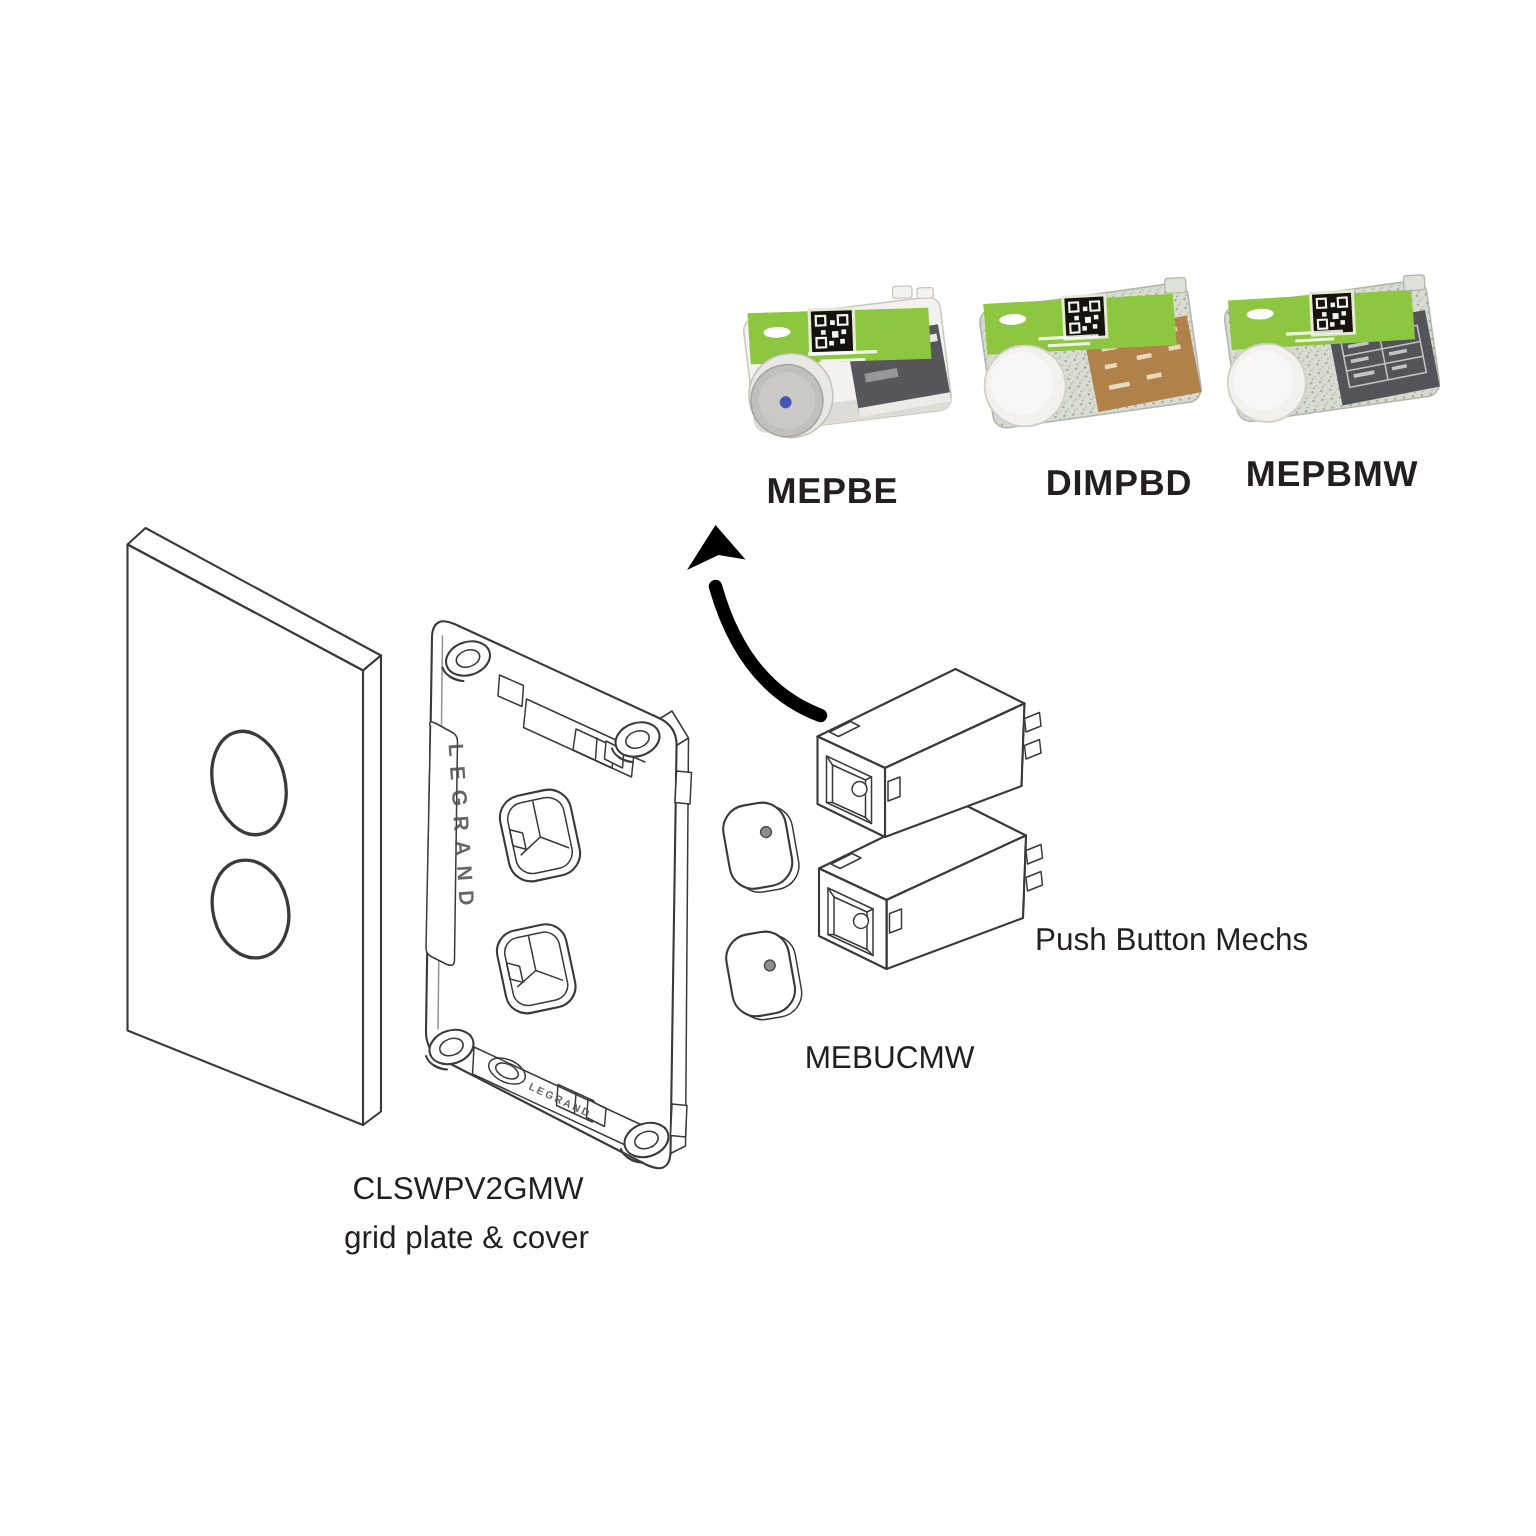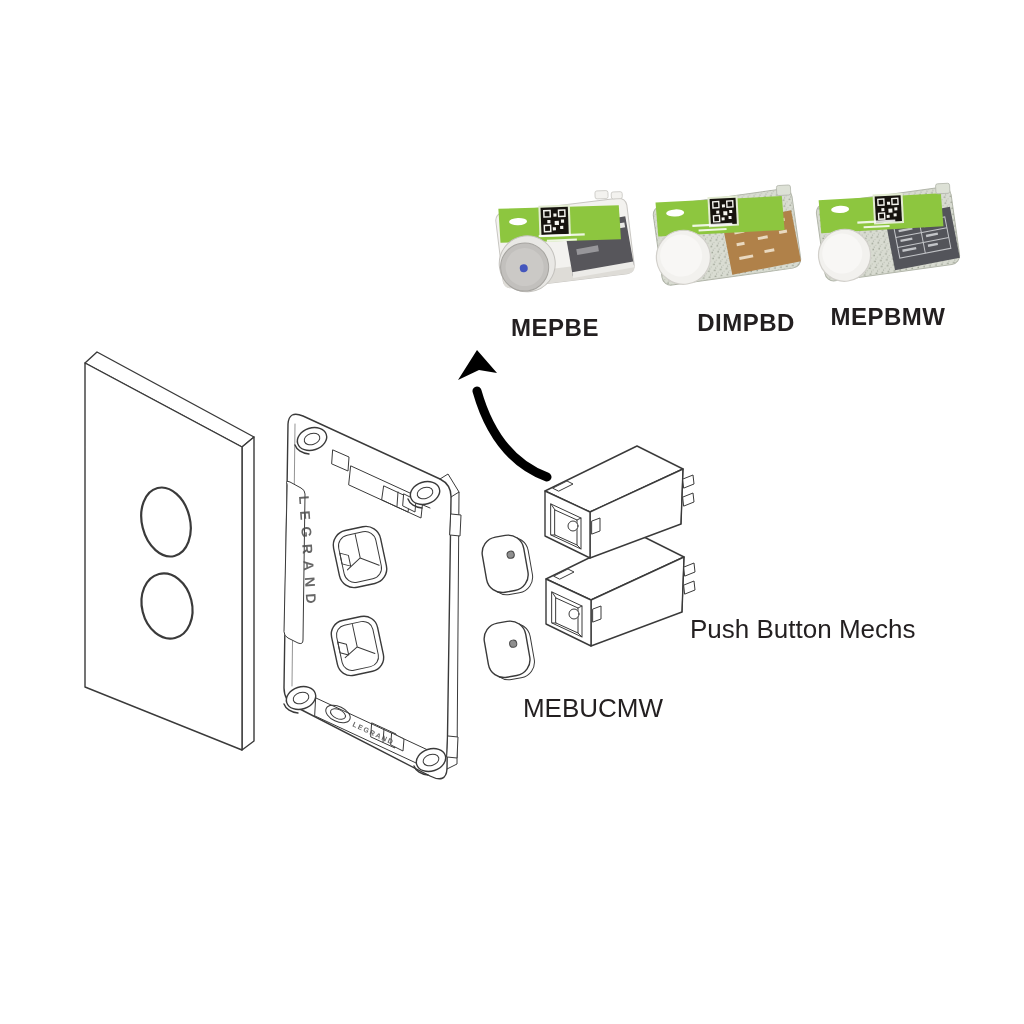--- a/index.html
+++ b/index.html
@@ -4,21 +4,21 @@
 <style>
   html,body{margin:0;padding:0;background:#fff;}
   .canvas{
     position:relative;width:1024px;height:1024px;background:#fff;overflow:hidden;
     font-family:"Liberation Sans","DejaVu Sans",sans-serif;
     color:var(--text,#231f20);
   }
   svg{position:absolute;left:0;top:0;}
   .lbl{position:absolute;white-space:nowrap;line-height:1.15;}
   .bold-label{font-weight:700;font-size:24px;transform:translateX(-50%);letter-spacing:.5px;}
-  .caption{font-size:26px;}
+  .caption{font-size:21px;}
   .centered{transform:translateX(-50%);text-align:right;}
   
   .ln{fill:none;stroke:var(--line-art,#3a3a3a);stroke-width:1.4;stroke-linejoin:round;stroke-linecap:round;}
   .fw{fill:#ffffff;stroke:var(--line-art,#3a3a3a);stroke-width:1.4;stroke-linejoin:round;stroke-linecap:round;}
   .thin{stroke-width:1;}
   .thick{stroke-width:2.2;}
   .c-green{fill:var(--label-green,#8dc63f);}
   .c-tan{fill:var(--label-tan,#b08149);}
   .c-dark{fill:var(--label-dark,#515257);}
   .c-blue{fill:var(--button-blue,#4a64c8);}
@@ -233,13 +233,15 @@
 </svg>
 
   <div class="lbl bold-label" style="left:555px;top:314px;">MEPBE</div>
   <div class="lbl bold-label" style="left:726px;top:309px;margin-left:20px;">DIMPBD</div>
   <div class="lbl bold-label" style="left:888px;top:303px;">MEPBMW</div>
 
   <div class="lbl caption" style="left:690px;top:615px;">Push Button Mechs</div>
 
   <div class="lbl caption centered" style="left:593px;top:694px;">MEBUCMW</div>
 
+  <div class="lbl caption centered" style="left:312px;top:781px;">CLSWPV2GMW</div>
+  <div class="lbl caption centered" style="left:311px;top:814px;">grid plate &amp; cover</div>
 </div>
 
 </body></html>

